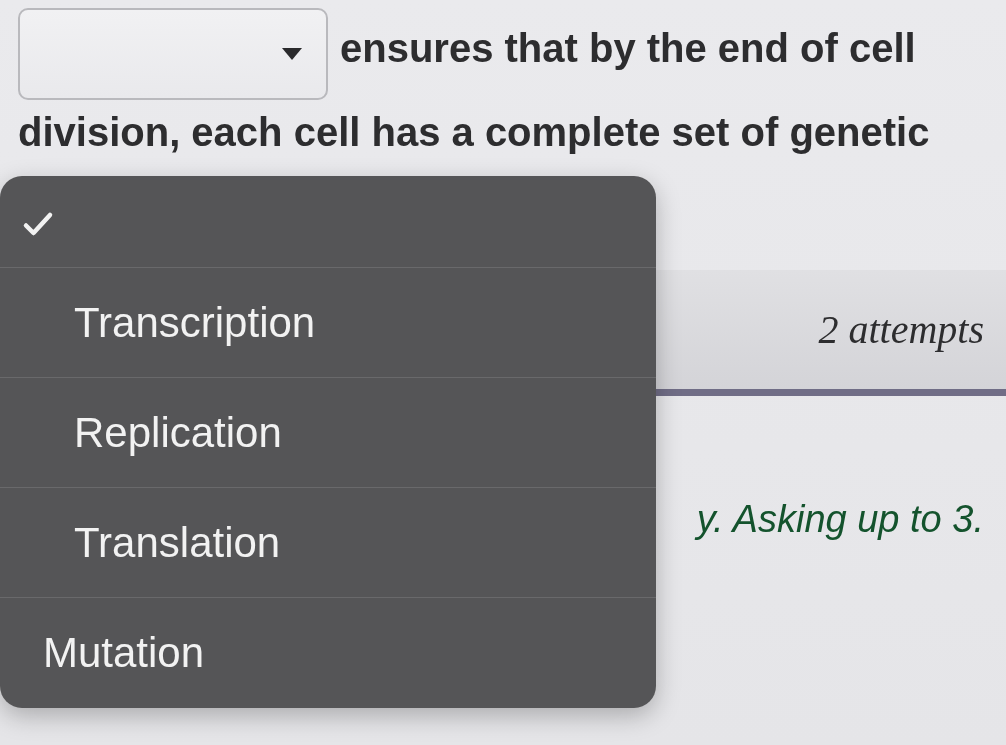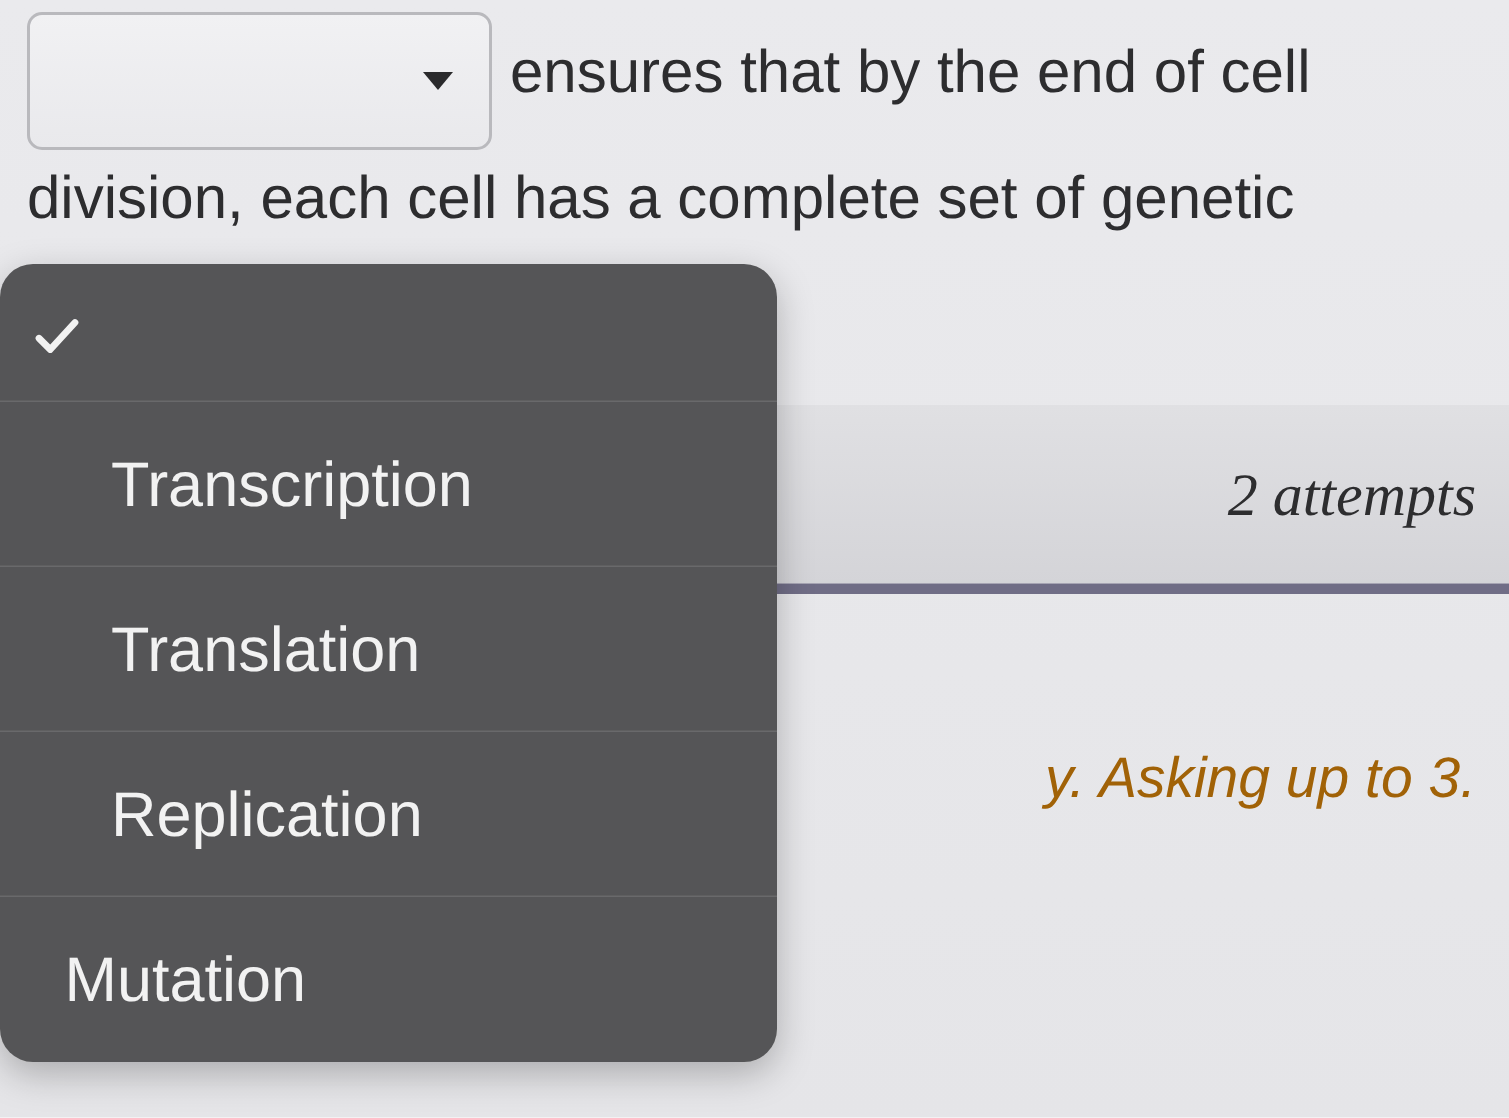--- a/index.html
+++ b/index.html
@@ -16,21 +16,21 @@
       position: relative;
     }
     .content {
       padding: 8px 18px 0 18px;
       position: relative;
     }
     .question-line {
       font-size: 40px;
       color: #2d2d2f;
       line-height: 1.9;
-      font-weight: 400;
+      font-weight: 700;
     }
     .dropdown-closed {
       display: inline-block;
       vertical-align: middle;
       width: 310px;
       height: 92px;
       background: linear-gradient(180deg, #f1f1f3 0%, #e9e9ec 100%);
       border: 2px solid #b9b9bd;
       border-radius: 10px;
       position: relative;
@@ -66,27 +66,27 @@
       font-style: italic;
       color: #2d2d2f;
       font-family: Liberation Serif, serif;
     }
     .hint-line {
       position: absolute;
       top: 498px;
       right: 22px;
       font-size: 38px;
       font-style: italic;
-      color: #a16207;
+      color: #14532d;
     }
     .dropdown-menu {
       position: absolute;
       top: 176px;
       left: 0;
-      width: 518px;
+      width: 656px;
       background: #555557;
       border-radius: 22px;
       overflow: hidden;
       box-shadow: 0 8px 24px rgba(0,0,0,0.25);
     }
     .dropdown-item {
       height: 110px;
       display: flex;
       align-items: center;
       padding-left: 74px;
@@ -137,21 +137,21 @@
       <svg viewBox="0 0 24 24" fill="none" stroke="#f2f2f2" stroke-width="3" stroke-linecap="round" stroke-linejoin="round">
         <polyline points="4,13 9,18 20,6"></polyline>
       </svg>
     </span>
     <span></span>
   </div>
   <div class="dropdown-item">
     <span>Transcription</span>
   </div>
   <div class="dropdown-item">
-    <span>Translation</span>
+    <span>Replication</span>
   </div>
   <div class="dropdown-item">
-    <span>Replication</span>
+    <span>Translation</span>
   </div>
   <div class="dropdown-item">
     <span>Mutation</span>
   </div>
 </div>
 
 </body></html>

